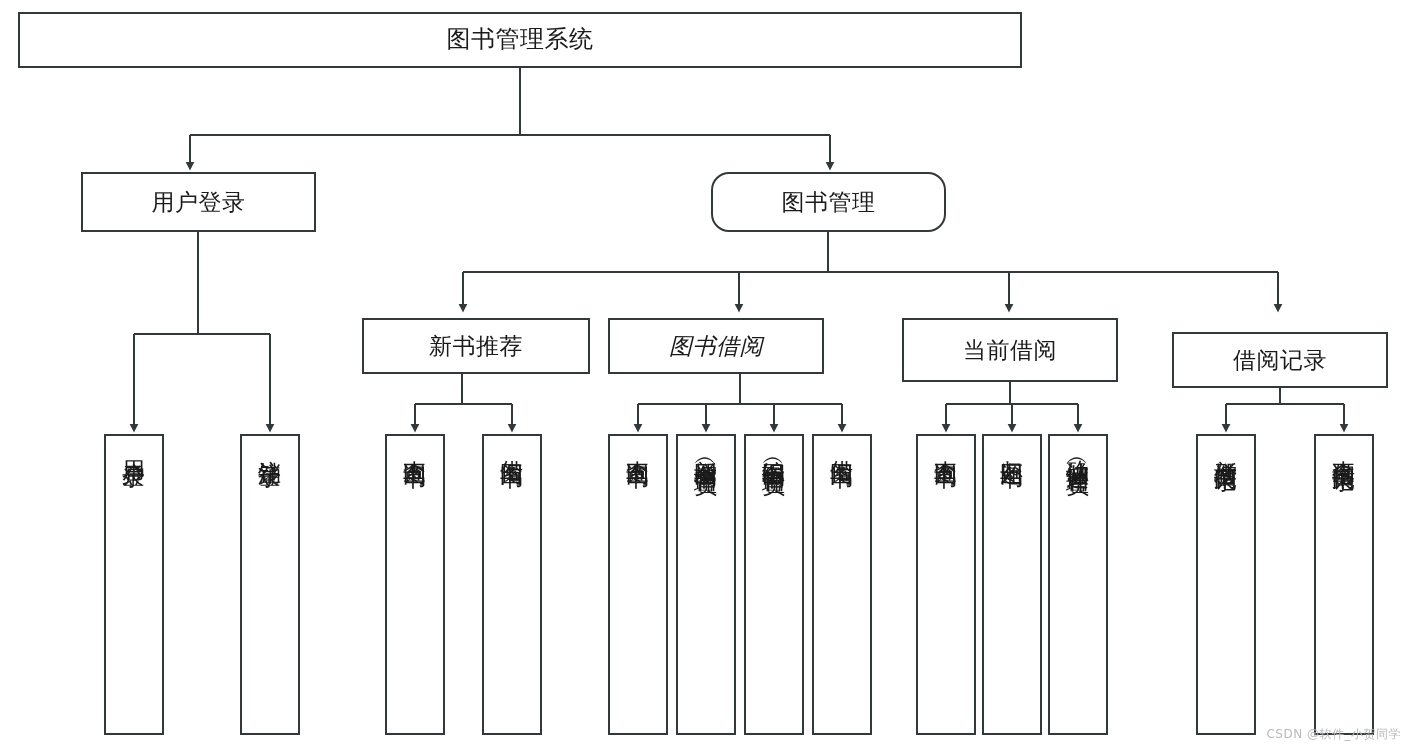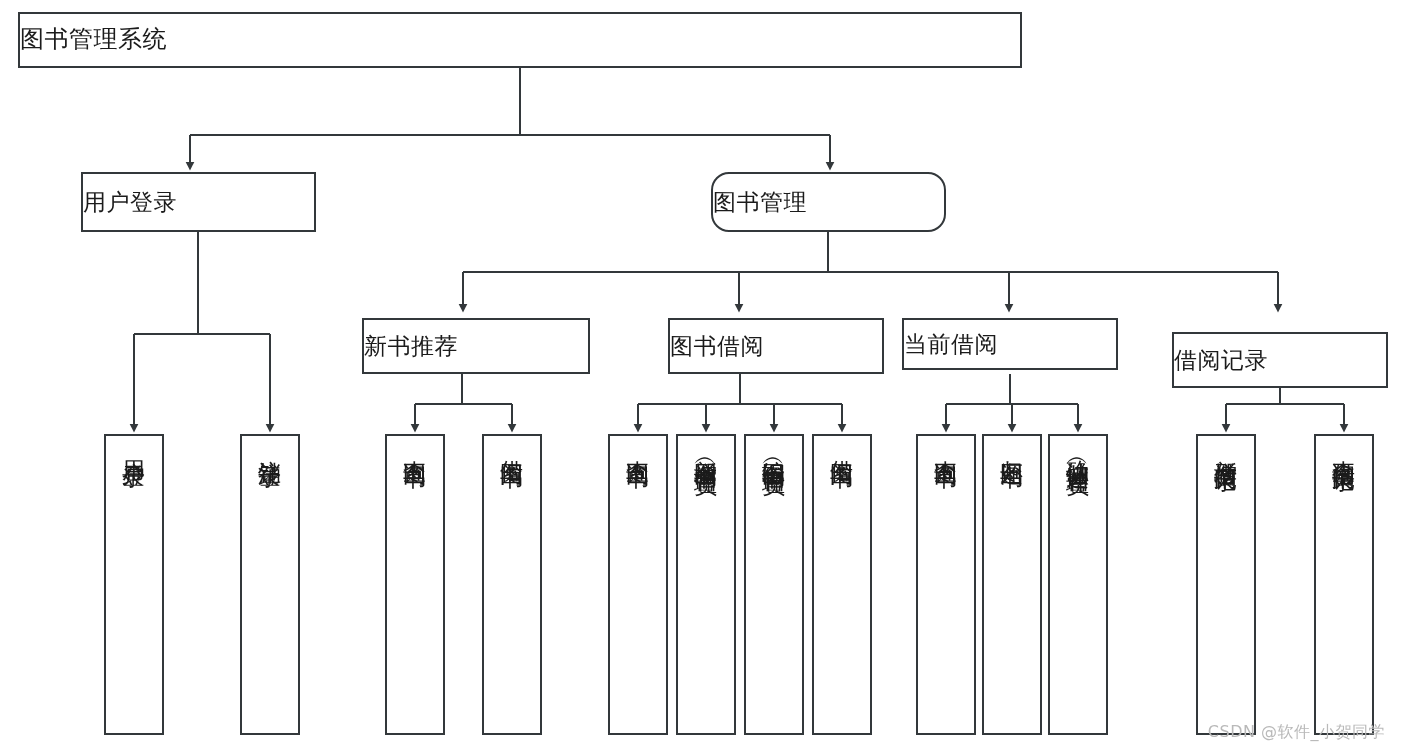--- a/index.html
+++ b/index.html
@@ -26,20 +26,21 @@
     height: 747px;
     pointer-events: none;
   }
   .node {
     position: absolute;
     box-sizing: border-box;
     background: #ffffff;
     border: 2px solid #33383b;
     display: flex;
     align-items: center;
+    justify-content: center;
     color: #1b1b1b;
     z-index: 2;
   }
   .node .label {
     display: block;
     text-align: center;
     line-height: 1.22;
     letter-spacing: 0.5px;
   }
   
@@ -59,23 +60,23 @@
   .node.vert .label {
     writing-mode: vertical-rl;
     text-orientation: upright;
     font-size: 23px;
     line-height: 1.05;
     letter-spacing: 2px;
     white-space: nowrap;
   }
   .watermark {
     position: absolute;
-    right: 20px;
+    right: 4px;
     bottom: 4px;
-    font-size: 16px;
+    font-size: 12px;
     color: #b9b9b9;
     letter-spacing: 0.5px;
     z-index: 3;
     white-space: nowrap;
   }
 </style>
 </head>
 <body>
 
 <div id="diagram-root">
@@ -139,24 +140,24 @@
   <div class="node horiz" style="left:81px; top:172px; width:235px; height:60px;">
     <span class="label">用户登录</span>
   </div>
   <div class="node horiz" style="left:711px; top:172px; width:235px; height:60px;border-radius:18px;">
     <span class="label">图书管理</span>
   </div>
 
   <div class="node horiz" style="left:362px; top:318px; width:228px; height:56px;">
     <span class="label">新书推荐</span>
   </div>
-  <div class="node horiz" style="left:668px; top:318px; width:216px; height:56px;">
+  <div class="node horiz" style="left:608px; top:318px; width:216px; height:56px;font-style:italic;">
     <span class="label">图书借阅</span>
   </div>
-  <div class="node horiz" style="left:902px; top:318px; width:216px; height:52px;">
+  <div class="node horiz" style="left:902px; top:318px; width:216px; height:64px;">
     <span class="label">当前借阅</span>
   </div>
   <div class="node horiz" style="left:1172px; top:332px; width:216px; height:56px;">
     <span class="label">借阅记录</span>
   </div>
 
   <div class="node vert" style="left:104px; top:434px; width:60px; height:301px;">
     <span class="label">用户登录</span>
   </div>
   <div class="node vert" style="left:240px; top:434px; width:60px; height:301px;">

